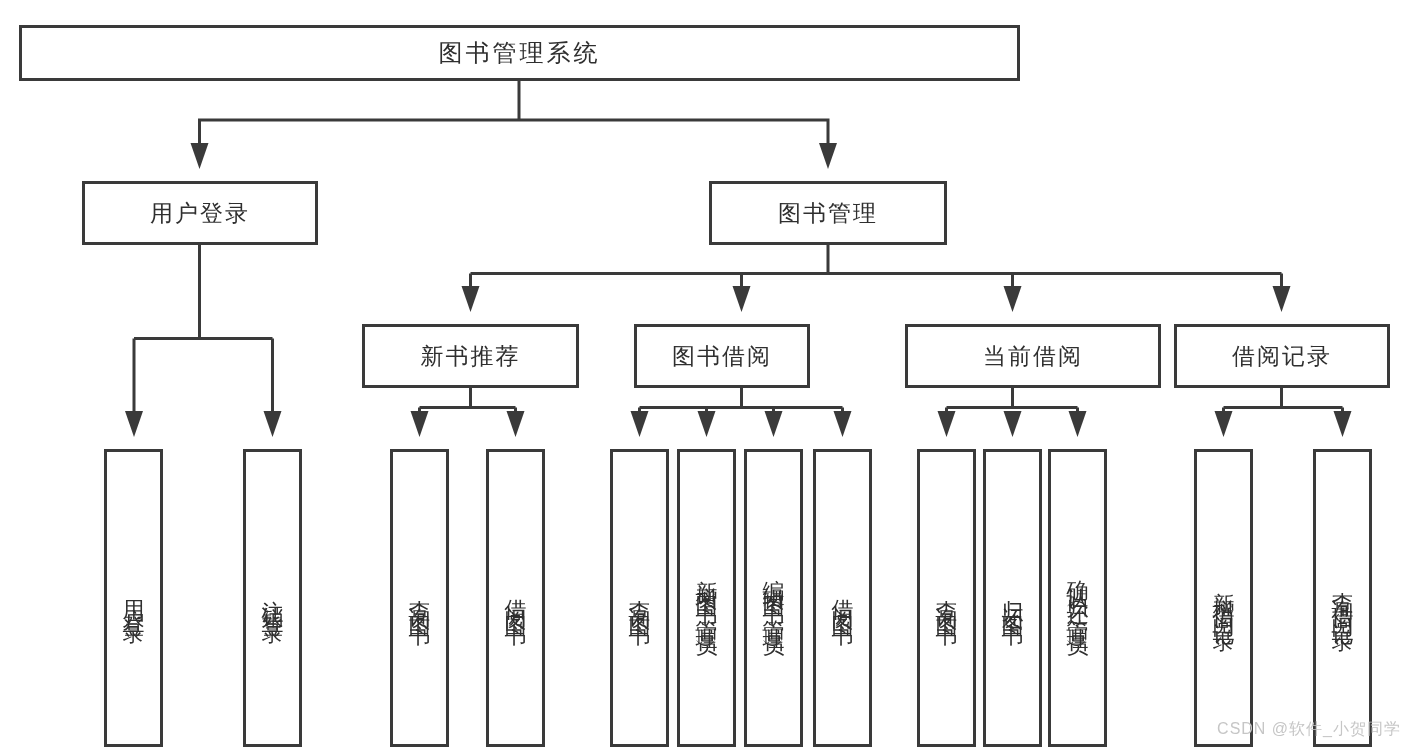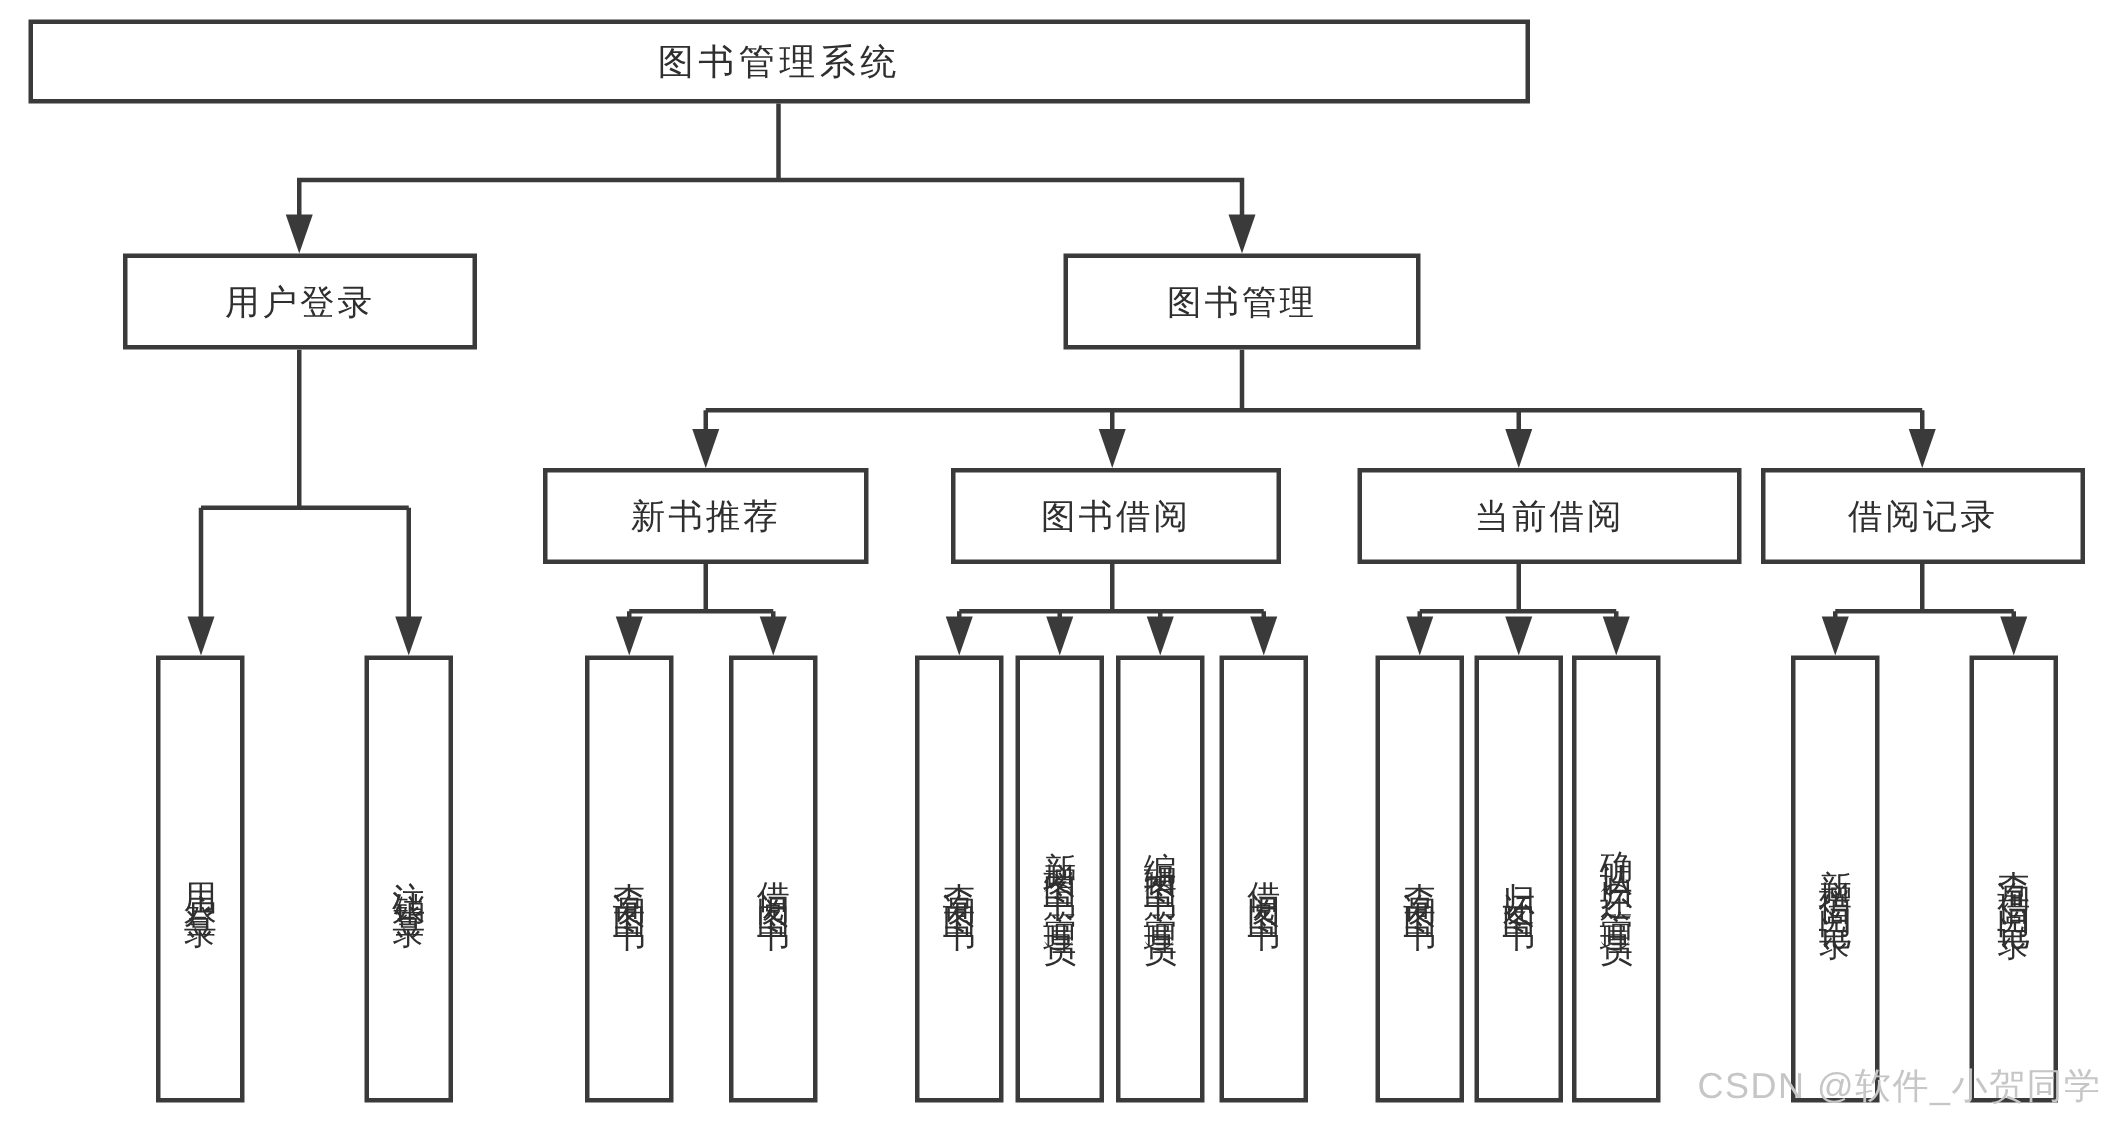--- a/index.html
+++ b/index.html
@@ -23,20 +23,21 @@
   }
   .box {
     position: absolute;
     box-sizing: border-box;
     border: 3px solid #3a3a3a;
     background: #ffffff;
     display: flex;
     align-items: center;
     justify-content: center;
     color: #2f2f2f;
+    margin-top: 12px;
   }
   .hlabel {
     font-size: 23px;
     letter-spacing: 2px;
     white-space: nowrap;
   }
   .root-label {
     font-size: 24px;
     letter-spacing: 3px;
   }
@@ -50,21 +51,21 @@
     text-orientation: mixed;
     font-size: 22px;
     letter-spacing: 8px;
     line-height: 1;
     white-space: nowrap;
   }
   .watermark {
     position: absolute;
     right: 4px;
     bottom: 7px;
-    font-size: 24px;
+    font-size: 16px;
     letter-spacing: 1px;
     color: #c6c6c6;
     white-space: nowrap;
   }
 </style>
 </head>
 <body>
 
 <div class="stage">
 
@@ -122,21 +123,21 @@
   <div class="box" style="left:82px; top:169px; width:236px; height:64px;">
     <span class="hlabel">用户登录</span>
   </div>
   <div class="box" style="left:362px; top:312px; width:217px; height:64px;">
     <span class="hlabel">新书推荐</span>
   </div>
 
   <div class="box" style="left:709px; top:169px; width:238px; height:64px;">
     <span class="hlabel">图书管理</span>
   </div>
-  <div class="box" style="left:634px; top:312px; width:220px; height:64px;font-family:Liberation Serif, serif;">
+  <div class="box" style="left:634px; top:312px; width:176px; height:64px;font-family:Liberation Serif, serif;">
     <span class="hlabel">图书借阅</span>
   </div>
   <div class="box" style="left:905px; top:312px; width:256px; height:64px;">
     <span class="hlabel">当前借阅</span>
   </div>
   <div class="box" style="left:1174px; top:312px; width:216px; height:64px;">
     <span class="hlabel">借阅记录</span>
   </div>
 
   <div class="box leaf" style="left:104px;">

